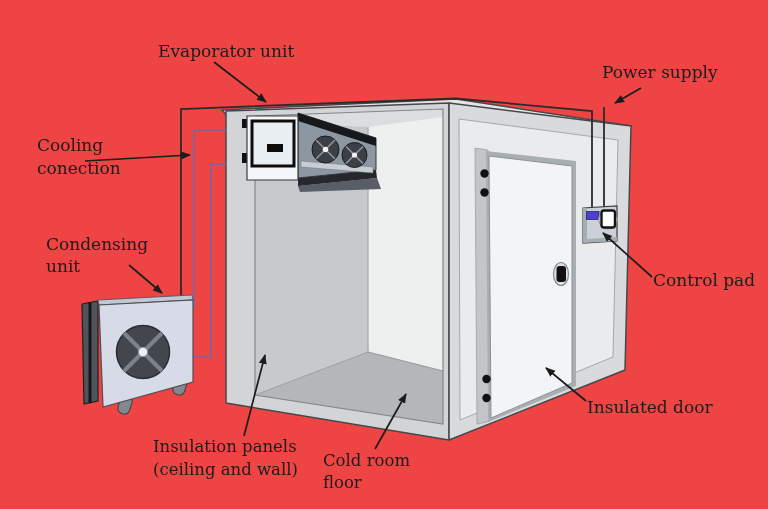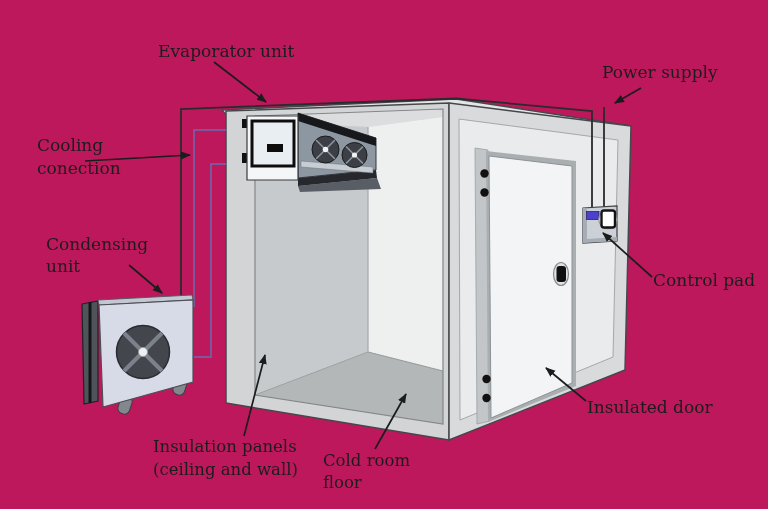--- a/index.html
+++ b/index.html
@@ -1,16 +1,16 @@
 <!DOCTYPE html>
 <html><head>
 <meta charset="utf-8">
 <style>
   html,body{margin:0;padding:0;background:#ffffff;}
-  .stage{position:relative;width:768px;height:509px;background:#be185d;overflow:hidden;}
+  .stage{position:relative;width:768px;height:509px;background:#ef4444;overflow:hidden;}
   svg{display:block;}
   text{font-family:"DejaVu Serif","Liberation Serif",serif;font-size:17px;fill:#1c1c1c;}
   .lbl2{font-size:16.5px;}
 </style>
 </head>
 <body>
 
 <div class="stage">
 <svg width="768" height="509" viewBox="0 0 768 509">
   <defs>

